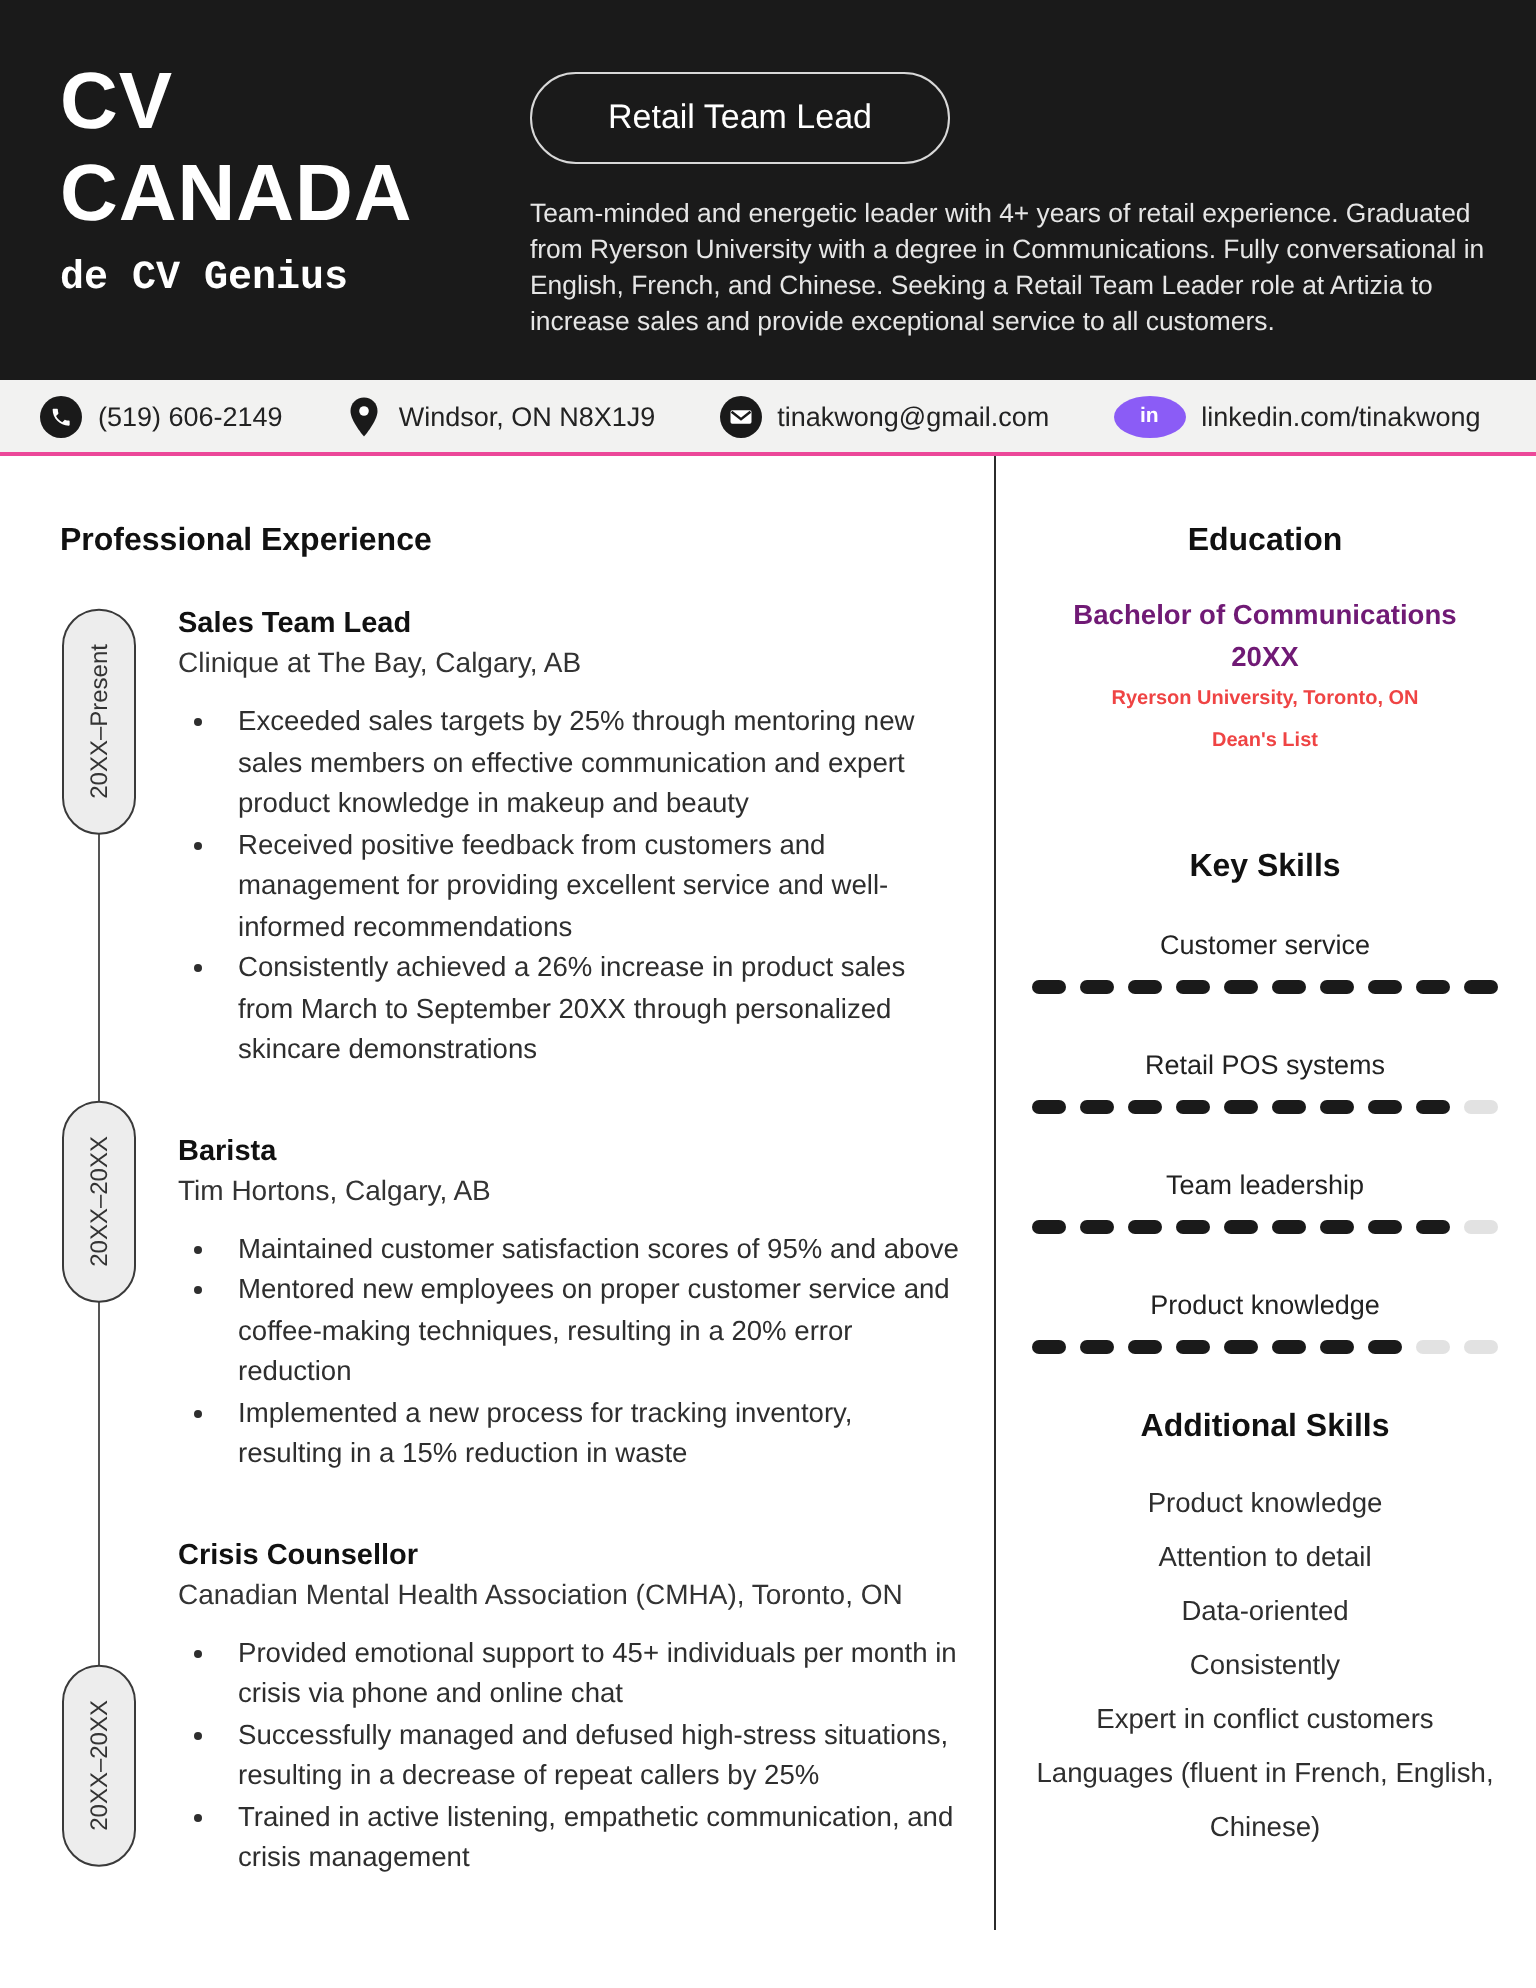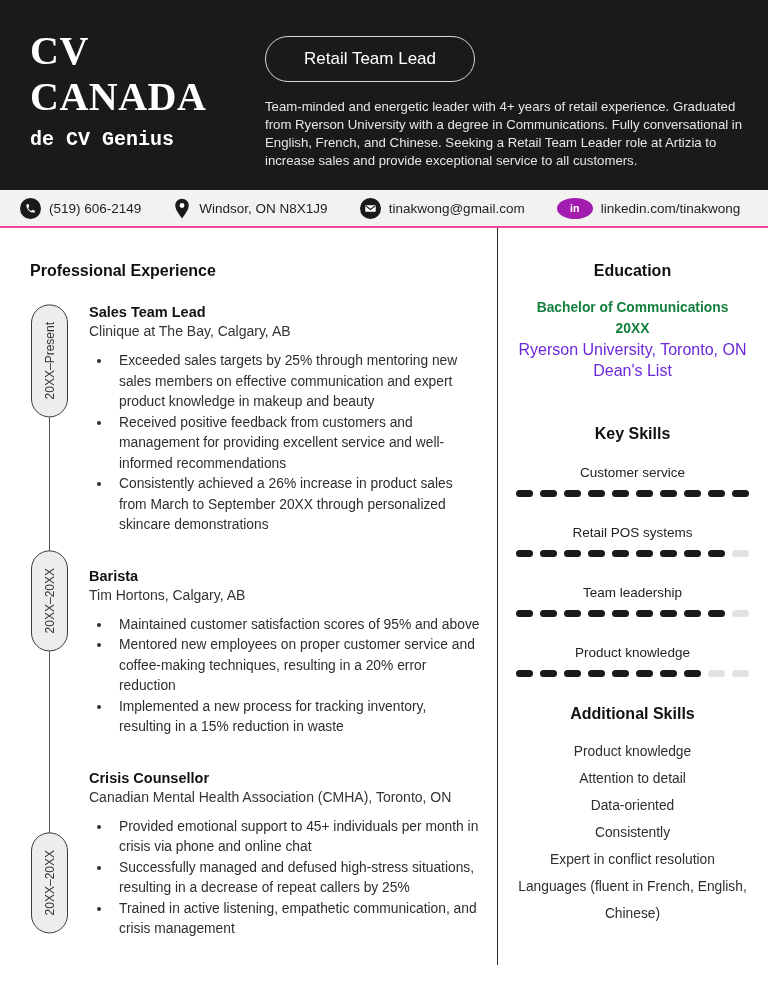--- a/index.html
+++ b/index.html
@@ -10,39 +10,39 @@
   html,body{width:768px;height:994px;}
   body{
     font-family:"Liberation Sans","DejaVu Sans",sans-serif;
     background:#ffffff; color:var(--text); overflow:hidden; position:relative;
   }
   
   .header{
     background:var(--header-bg); height:190px; display:flex; padding:28px 24px 0 30px;
   }
   .brand{width:235px; color:#fff;}
-  .brand .big{font-size:40px; font-weight:700; line-height:46px; letter-spacing:.5px;font-family:Liberation Serif, serif;}
+  .brand .big{font-size:40px; font-weight:700; line-height:46px; letter-spacing:.5px;}
   .brand .tagline{font-size:20px; font-weight:700; margin-top:8px;font-family:Liberation Mono, monospace;}
   .header-right{flex:1; padding-top:8px;}
   .title-pill{
     display:inline-block; border:1.5px solid #d8d8d8; border-radius:24px;
     color:#fff; font-weight:400; font-size:17px; padding:12px 38px; background:transparent;
   }
   .summary{
     margin-top:16px; color:#e6e6e6; font-size:13.2px; line-height:18px; max-width:492px;
   }
   
   .contact-bar{
     height:38px; background:var(--contact-bg); border-bottom:2px solid #ec4899;
     display:flex; align-items:center; padding:0 20px; gap:32px;
   }
   .contact-item{display:flex; align-items:center; gap:8px; font-size:13.5px; color:#222; text-decoration:none; white-space:nowrap;}
   .contact-item svg{display:block;}
   .in-badge{
-    width:36px;height:21px;border-radius:50%;background:#a21caf;color:#fff;
+    width:36px;height:21px;border-radius:50%;background:#8b5cf6;color:#fff;
     display:flex;align-items:center;justify-content:center;
     font-size:10.5px;font-weight:700;
   }
   
   .main{height:766px; position:relative; display:flex;}
   .col-divider{position:absolute; left:497px; top:0; width:1px; height:737px; background:#2b2b2b;}
   .left-col{width:497px; padding:34px 16px 0 30px;}
   .right-col{width:271px; padding:34px 17px 0 17px; text-align:center;}
   .section-heading{font-size:16px; font-weight:700; color:#111;}
   
@@ -62,22 +62,22 @@
   }
   .job:nth-child(2) .date-pill{margin-bottom:18px; position:relative; top:-18px;}
   .job:nth-child(3) .date-pill{margin-top:62px;}
   .job-body{margin-left:21px; width:395px;}
   .job-title{font-size:14.5px; font-weight:700; color:#111;}
   .job-company{font-size:14px; color:#333; margin-top:3px;}
   .bullets{margin-top:12px; padding-left:23px; list-style:disc;}
   .bullets li{font-size:13.8px; line-height:20.5px; color:#2e2e2e; padding-left:7px;}
   
   .edu-block{margin-top:17px;}
-  .edu-degree,.edu-year{font-weight:700; color:#15803d; font-size:13.8px; line-height:21px;}
-  .edu-school,.edu-honor{font-size:16px; line-height:21px; color:#6d28d9;}
+  .edu-degree,.edu-year{font-weight:700; color:#701a75; font-size:13.8px; line-height:21px;}
+  .edu-school,.edu-honor{font-size:10px; line-height:21px; color:#ef4444;font-weight:bold;}
   .keyskills-heading{margin-top:44px;}
   .skill-block{margin-top:22px;}
   .skill-label{font-size:13.5px; color:#222; margin-bottom:10px;}
   .dash-row{display:flex; justify-content:center; gap:7px; margin-bottom:28px;}
   .dash{width:17px; height:7px; border-radius:4px; background:var(--dash-on); flex:0 0 17px;}
   .dash.off{background:var(--dash-off);}
   .addl-heading{margin-top:14px;}
   .addl-list{list-style:none; margin-top:15px;}
   .addl-list li{font-size:13.8px; line-height:27px; color:#2e2e2e;}
 </style>
@@ -260,17 +260,17 @@
           <span class="dash off"></span>
         </div>
     </div>
 
     <div class="section-heading addl-heading">Additional Skills</div>
     <ul class="addl-list">
       <li>Product knowledge</li>
       <li>Attention to detail</li>
       <li>Data-oriented</li>
       <li>Consistently</li>
-      <li>Expert in conflict resolution</li>
+      <li>Expert in conflict customers</li>
       <li>Languages (fluent in French, English, Chinese)</li>
     </ul>
   </div>
 </div>
 
 </body></html>

